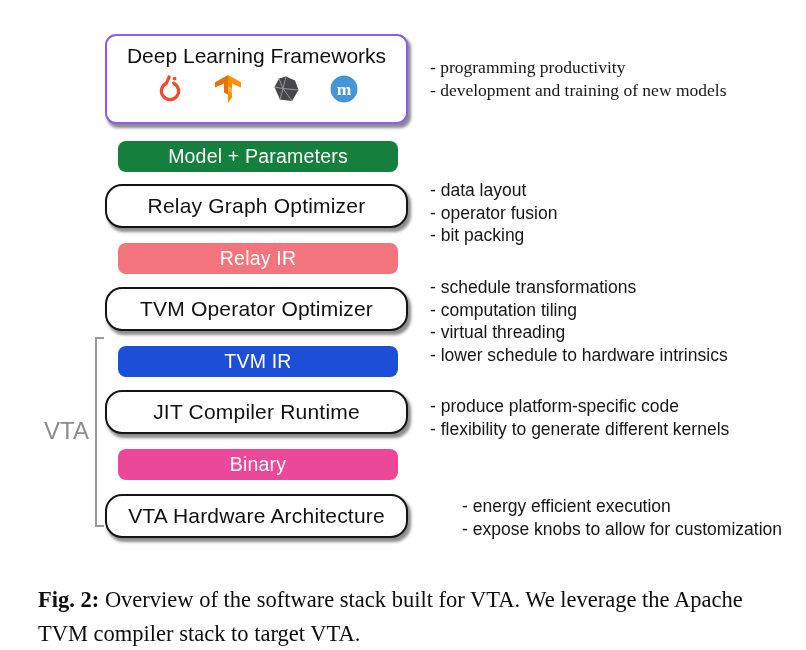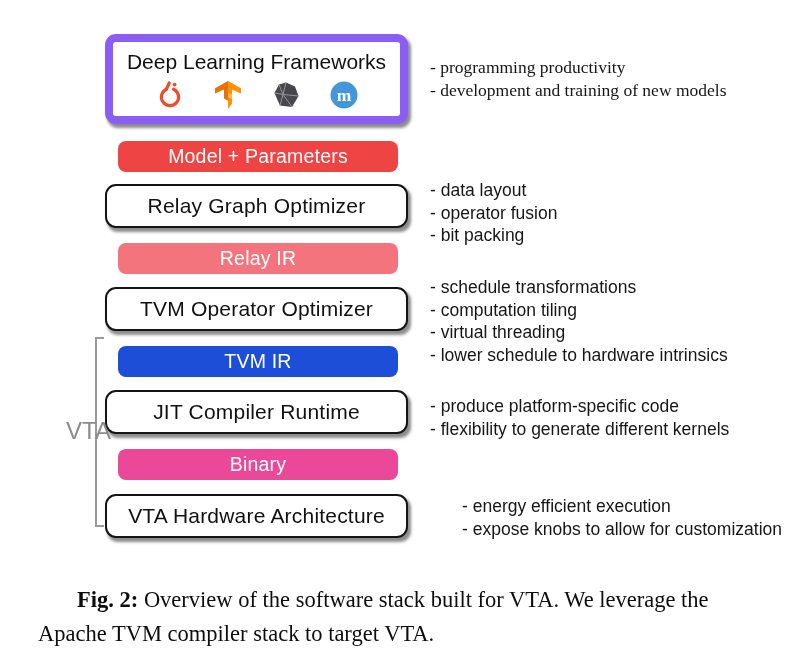--- a/index.html
+++ b/index.html
@@ -3,58 +3,58 @@
 <meta charset="utf-8">
 <style>
   html,body{margin:0;padding:0;background:#ffffff;}
   .canvas{
     position:relative;width:806px;height:650px;background:#ffffff;overflow:hidden;
     font-family:"Liberation Sans",sans-serif;color:#111;
   }
   
   .stage{
     position:absolute;left:105px;width:303px;height:44px;box-sizing:border-box;
-    background:#fff;border:2px solid #141414;border-radius:11px;
+    background:#fff;border:2px solid #141414;border-radius:17px;
     box-shadow:2.5px 3.5px 3px rgba(0,0,0,.45);
     display:flex;align-items:center;justify-content:center;
     font-size:21px;letter-spacing:.2px;
   }
   .pill{
     position:absolute;left:118px;width:280px;height:31px;border-radius:8px;
     display:flex;align-items:center;justify-content:center;
     color:#fff;font-size:19.5px;letter-spacing:.2px;
   }
   .fw-box{
     position:absolute;left:105px;top:34px;width:303px;height:90px;box-sizing:border-box;
-    background:#fff;border:8px solid #8b5cf6;border-radius:11px;
+    background:#fff;border:2px solid #8b5cf6;border-radius:11px;
     box-shadow:2.5px 3.5px 3px rgba(0,0,0,.45);
     display:flex;flex-direction:column;align-items:center;
   }
   .fw-title{margin-top:8px;font-size:21px;}
   .fw-icons{margin-top:5px;display:flex;gap:26px;align-items:center;}
   .fw-icons svg{display:block;}
   
   .bracket-line{position:absolute;left:95px;top:338px;width:1.5px;height:188px;background:#9a9a9a;}
   .bracket-tick{position:absolute;left:95px;width:9px;height:1.5px;background:#9a9a9a;}
   .bracket-tick.top{top:337px;}
   .bracket-tick.bottom{top:525px;}
-  .bracket-label{position:absolute;left:66px;top:417px;font-size:24px;color:#8c8c8c;}
+  .bracket-label{position:absolute;left:44px;top:417px;font-size:24px;color:#8c8c8c;}
   
   .notes{position:absolute;left:430px;font-size:17.5px;line-height:22.6px;color:#161616;white-space:nowrap;}
   .notes-frameworks{top:56px;font-family:Liberation Serif, serif;}
   .notes-relay-graph{top:179px;}
   .notes-tvm-op{top:276px;}
   .notes-jit{top:395px;}
   .notes-vta-hw{top:495px;margin-left:32px;}
   
   .caption{
     position:absolute;left:38px;top:560px;width:738px;
     font-family:"Liberation Serif",serif;font-size:22.5px;line-height:34px;color:#0d0d0d;
   }
-  .caption b{font-weight:bold;margin-left:39px;}
+  .caption b{font-weight:bold;}
 </style>
 </head>
 <body>
 
 <div class="canvas">
 
   <div class="fw-box">
     <div class="fw-title">Deep Learning Frameworks</div>
     <div class="fw-icons">
       <span>
@@ -79,21 +79,21 @@
       </span>
       <span>
         <svg width="32" height="32" viewBox="0 0 32 32">
           <circle cx="16" cy="16" r="13.5" fill="#4596D8"></circle>
           <text x="16" y="21.8" font-family="Liberation Serif, serif" font-weight="bold" font-size="17.5" fill="#ffffff" text-anchor="middle">m</text>
         </svg>
       </span>
     </div>
   </div>
 
-  <div class="pill" style="top: 141px; background-color: #ef4444;">Model + Parameters</div>
+  <div class="pill" style="top: 141px; background-color: #15803d;">Model + Parameters</div>
   <div class="stage" style="top:184px">Relay Graph Optimizer</div>
   <div class="pill" style="top: 243px; background-color: rgb(244, 116, 126);">Relay IR</div>
   <div class="stage" style="top:287px">TVM Operator Optimizer</div>
   <div class="pill" style="top: 346px; background-color: #1d4ed8;">TVM IR</div>
   <div class="stage" style="top:390px">JIT Compiler Runtime</div>
   <div class="pill" style="top: 449px; background-color: #ec4899; text-align: center;">Binary</div>
   <div class="stage" style="top:494px">VTA Hardware Architecture</div>
 
   <div class="bracket-line"></div>
   <div class="bracket-tick top"></div>

